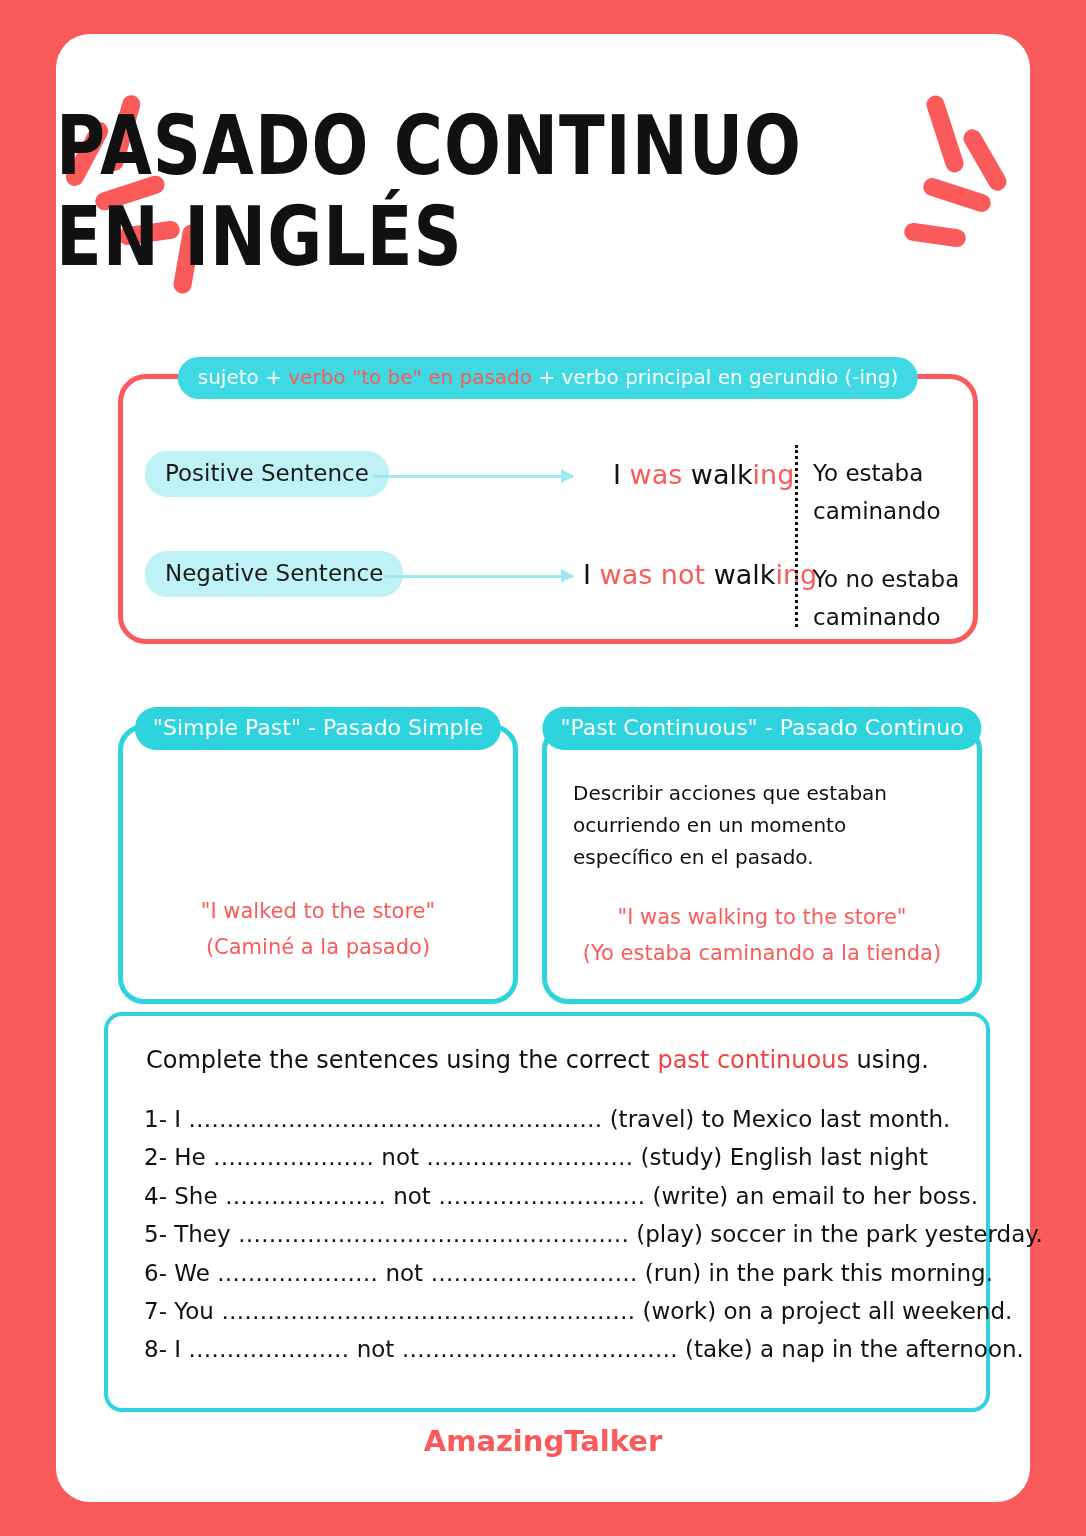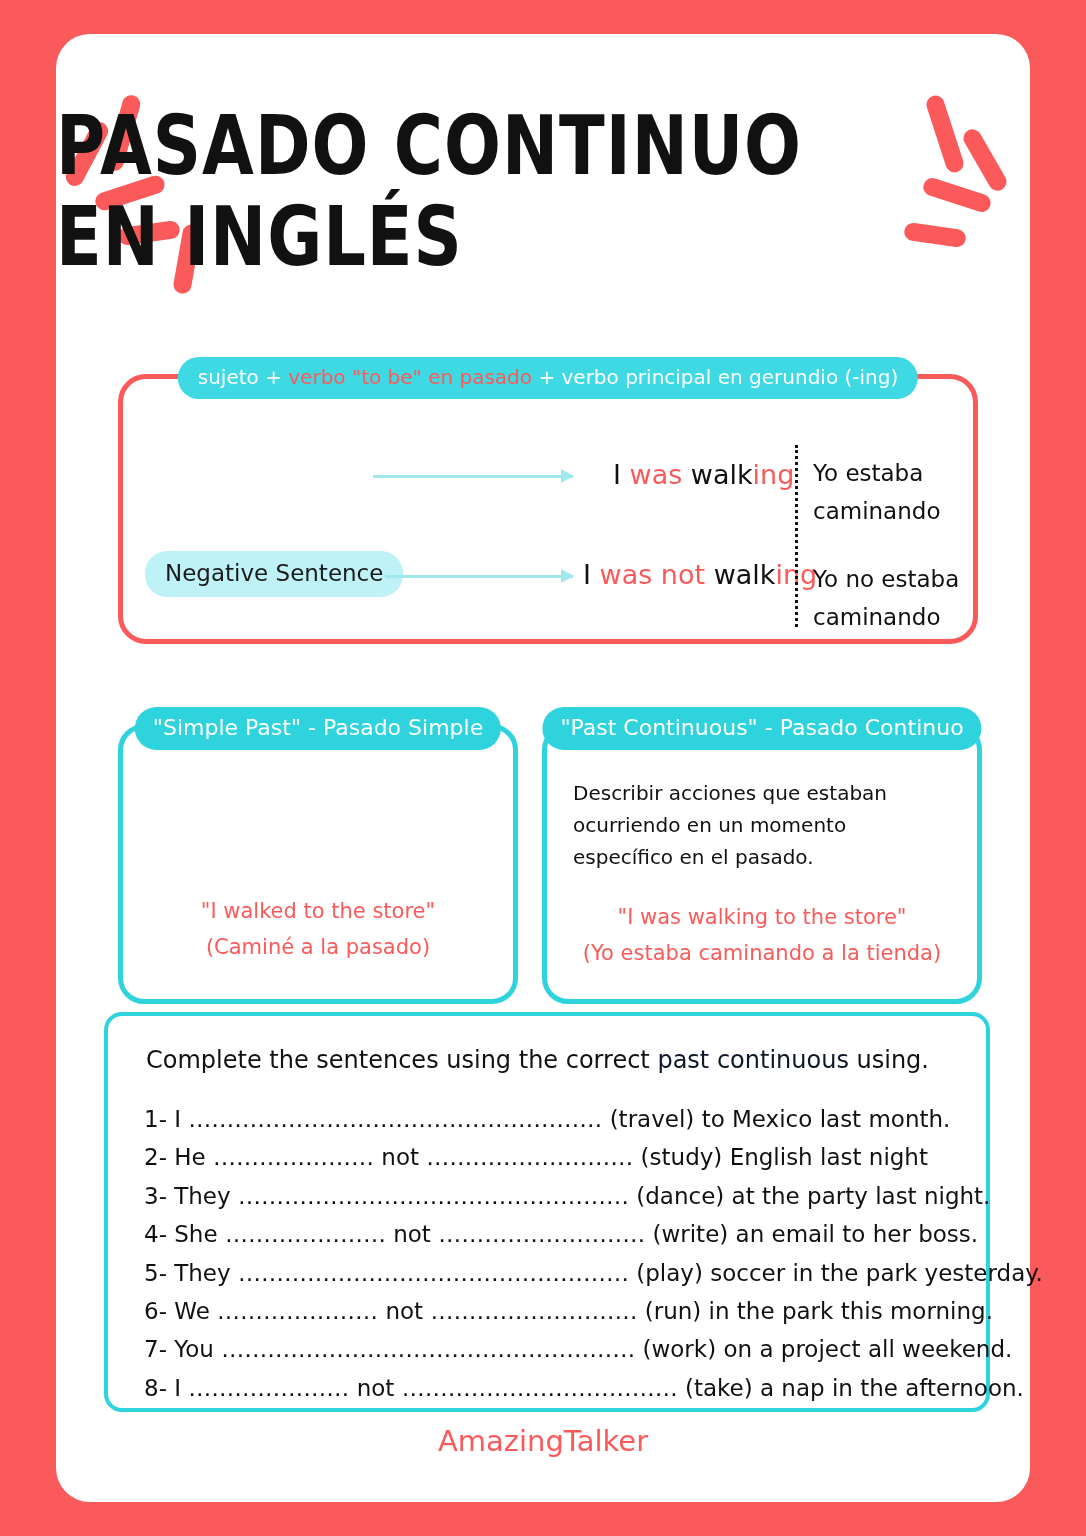--- a/index.html
+++ b/index.html
@@ -163,21 +163,21 @@
     border-radius: 18px;
   }
   .ex-title {
     position: absolute;
     left: 38px;
     top: 30px;
     font-size: 24px;
     color: #111111;
     white-space: nowrap;
   }
-  .ex-title .red { color: #0f172a; }
+  .ex-title .red { color: #ef4444; }
   .ex-list {
     position: absolute;
     left: 36px;
     top: 84px;
     right: 20px;
   }
   .ex-item {
     font-size: 23px;
     color: #111111;
     line-height: 1.67;
@@ -185,21 +185,21 @@
   }
 
   
   .footer {
     position: absolute;
     left: 0;
     top: 1390px;
     width: 974px;
     text-align: center;
     font-size: 29px;
-    font-weight: normal;
+    font-weight: bold;
     color: #FB5A5A;
   }
 </style>
 </head>
 <body>
 
 <div class="page">
 
   <div class="burst" style="left:22px; top:85px; width:18px; height:70px; transform:rotate(28deg);"></div>
   <div class="burst" style="left:58px; top:60px; width:18px; height:78px; transform:rotate(16deg);"></div>
@@ -213,20 +213,21 @@
   <div class="burst" style="left:848px; top:192px; width:62px; height:18px; transform:rotate(8deg);"></div>
 
   <div class="title-area">
     <div class="title-line l1">PASADO CONTINUO</div>
     <div class="title-line l2">EN INGLÉS</div>
   </div>
 
   <div class="formula-card">
     <div class="formula-pill"><span class="wht">sujeto + </span><span class="red">verbo "to be" en pasado</span><span class="wht"> + verbo principal en gerundio (-ing)</span></div>
 
+    <div class="lbl-pill" style="left:22px; top:72px;"><span>Positive Sentence</span></div>
     <div class="arrow" style="left:250px; top:96px; width:200px;"></div>
     <div class="en-sentence" style="left:490px; top:80px;"><span>I </span><span class="red">was</span><span> walk</span><span class="red">ing</span></div>
     <div class="es-text" style="left:690px; top:76px; width:150px;"><span>Yo estaba caminando</span></div>
 
     <div class="lbl-pill" style="left:22px; top:172px;"><span>Negative Sentence</span></div>
     <div class="arrow" style="left:262px; top:196px; width:188px;"></div>
     <div class="en-sentence" style="left:460px; top:180px;"><span>I </span><span class="red">was not</span><span> walk</span><span class="red">ing</span></div>
     <div class="es-text" style="left:690px; top:182px; width:170px;"><span>Yo no estaba caminando</span></div>
 
     <div class="dotted-div" style="left:672px; top:66px; height:182px;"></div>
@@ -243,21 +244,20 @@
     <div class="cmp-body">Describir acciones que estaban ocurriendo en un momento específico en el pasado.</div>
     <div class="cmp-ex" style="top:172px;">"I was walking to the store"</div>
     <div class="cmp-ex" style="top:208px;">(Yo estaba caminando a la tienda)</div>
   </div>
 
   <div class="ex-card">
     <div class="ex-title"><span>Complete the sentences using the correct </span><span class="red">past continuous</span><span> using.</span></div>
     <div class="ex-list">
       <div class="ex-item">1- I ……………………………………………… (travel) to Mexico last month.</div>
       <div class="ex-item">2- He ………………… not ……………………… (study) English last night</div>
-      <div class="ex-item">3- They …………………………………………… (dance) at the party last night.</div>
       <div class="ex-item">4- She ………………… not ……………………… (write) an email to her boss.</div>
       <div class="ex-item">5- They …………………………………………… (play) soccer in the park yesterday.</div>
       <div class="ex-item">6- We ………………… not ……………………… (run) in the park this morning.</div>
       <div class="ex-item">7- You ……………………………………………… (work) on a project all weekend.</div>
       <div class="ex-item">8- I ………………… not ……………………………… (take) a nap in the afternoon.</div>
     </div>
   </div>
 
   <div class="footer">AmazingTalker</div>
 

